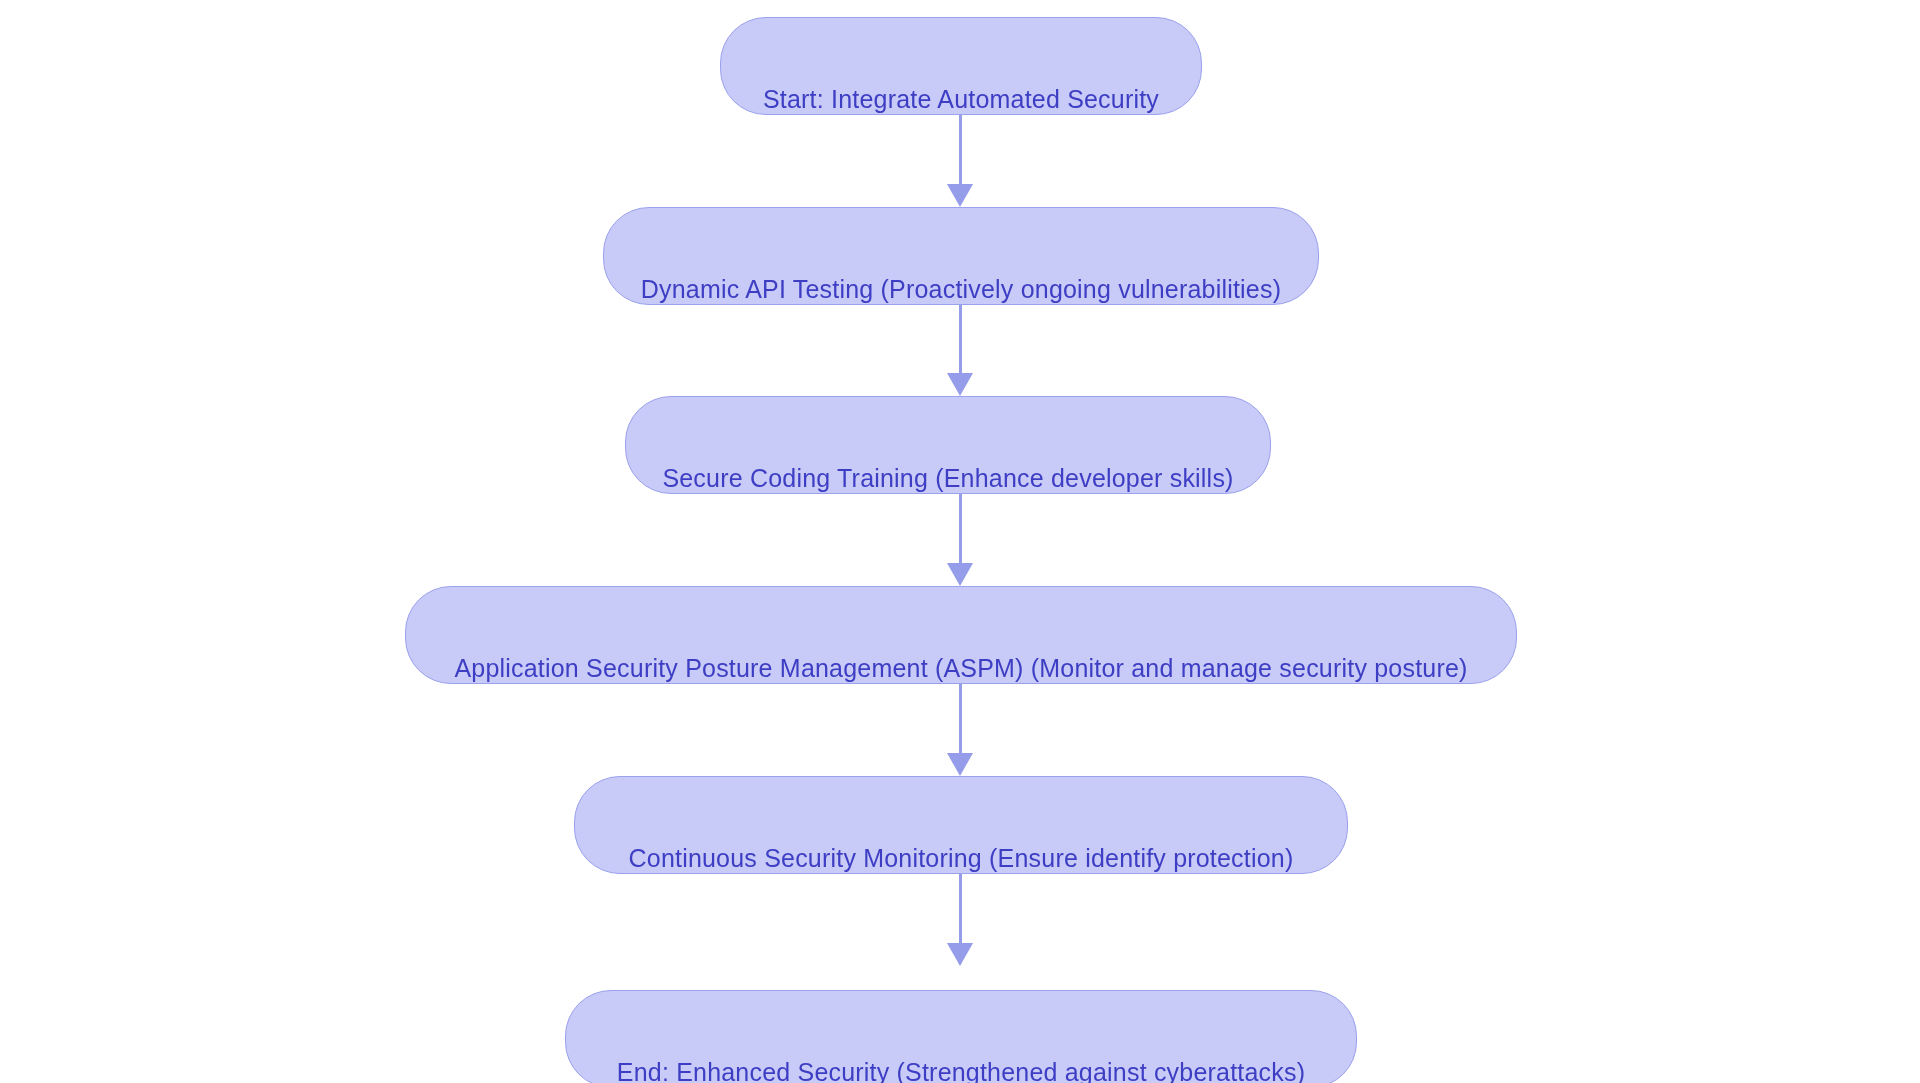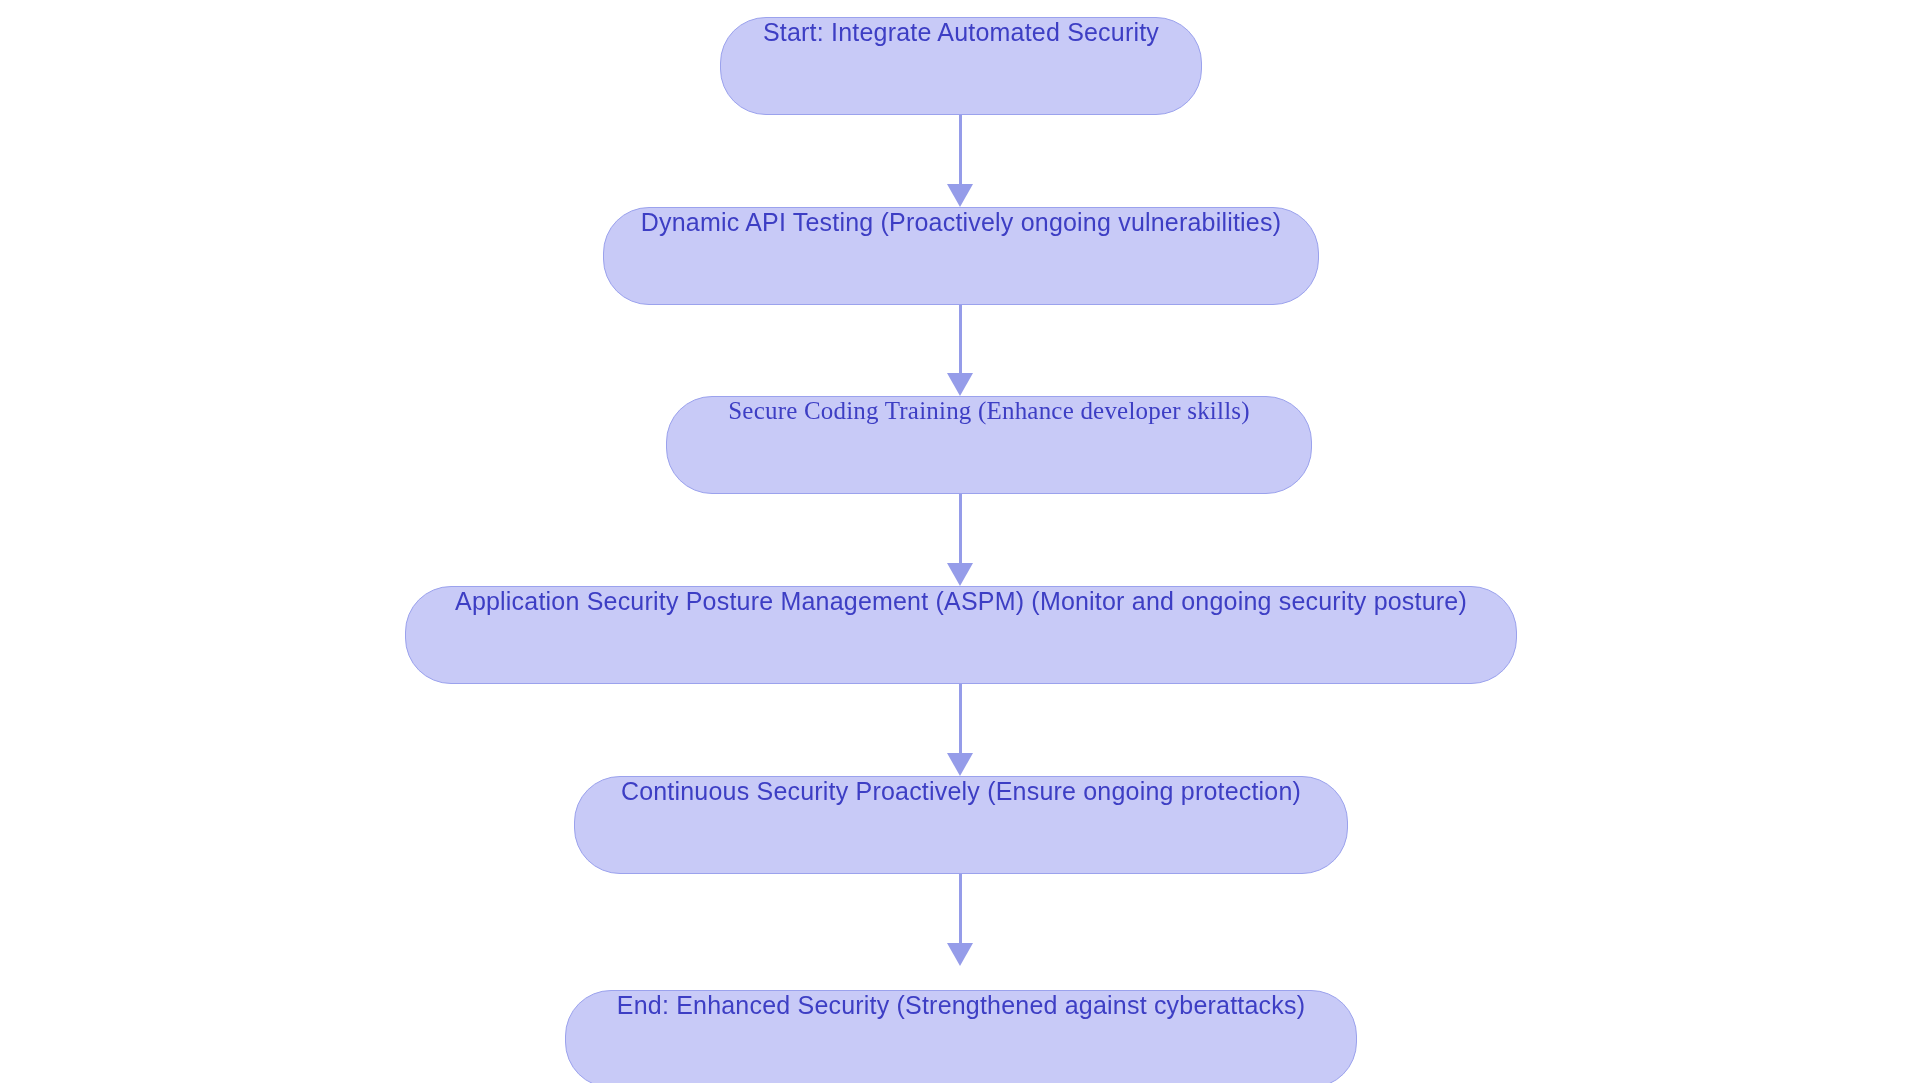--- a/index.html
+++ b/index.html
@@ -15,33 +15,33 @@
     font-family: "Liberation Sans", "DejaVu Sans", sans-serif;
   }
   .node {
     position: absolute;
     height: 98px;
     box-sizing: border-box;
     background: var(--node-fill, #c8caf7);
     border: 1.5px solid var(--node-border, #9ba2ed);
     border-radius: 46px;
     display: flex;
-    align-items: flex-start;
+    align-items: flex-end;
     justify-content: center;
   }
   .node-label {
     font-size: 25px;
     letter-spacing: 0.2px;
     color: var(--node-text, #3d3ec4);
     white-space: nowrap;
   }
   
   .n1 { left: 720px; top: 17px;  width: 482px; }
   .n2 { left: 603px; top: 207px; width: 716px; }
-  .n3 { left: 666px; top: 396px; width: 646px; font-family: Liberation Serif, serif; }
+  .n3 { left: 625px; top: 396px; width: 646px; }
   .n4 { left: 405px; top: 586px; width: 1112px; }
   .n5 { left: 574px; top: 776px; width: 774px; }
   .n6 { left: 565px; top: 966px; width: 792px; margin-top: 24px; }
 
   .arrow {
     position: absolute;
     left: 947px;
     width: 26px;
   }
   .a1 { top: 115px; height: 92px; }
@@ -95,30 +95,30 @@
   <div class="node n3">
     <span class="node-label">Secure Coding Training (Enhance developer skills)</span>
   </div>
 
   <div class="arrow a3">
     <div class="arrow-shaft"></div>
     <div class="arrow-head"></div>
   </div>
 
   <div class="node n4">
-    <span class="node-label">Application Security Posture Management (ASPM) (Monitor and ongoing security posture)</span>
+    <span class="node-label">Application Security Posture Management (ASPM) (Monitor and manage security posture)</span>
   </div>
 
   <div class="arrow a4">
     <div class="arrow-shaft"></div>
     <div class="arrow-head"></div>
   </div>
 
   <div class="node n5">
-    <span class="node-label">Continuous Security Proactively (Ensure ongoing protection)</span>
+    <span class="node-label">Continuous Security Monitoring (Ensure identify protection)</span>
   </div>
 
   <div class="arrow a5">
     <div class="arrow-shaft"></div>
     <div class="arrow-head"></div>
   </div>
 
   <div class="node n6">
     <span class="node-label">End: Enhanced Security (Strengthened against cyberattacks)</span>
   </div>

